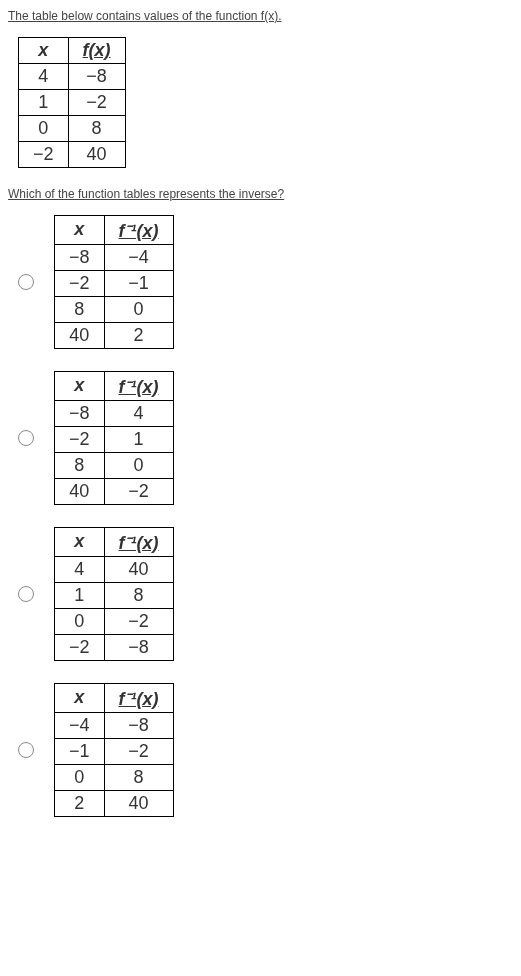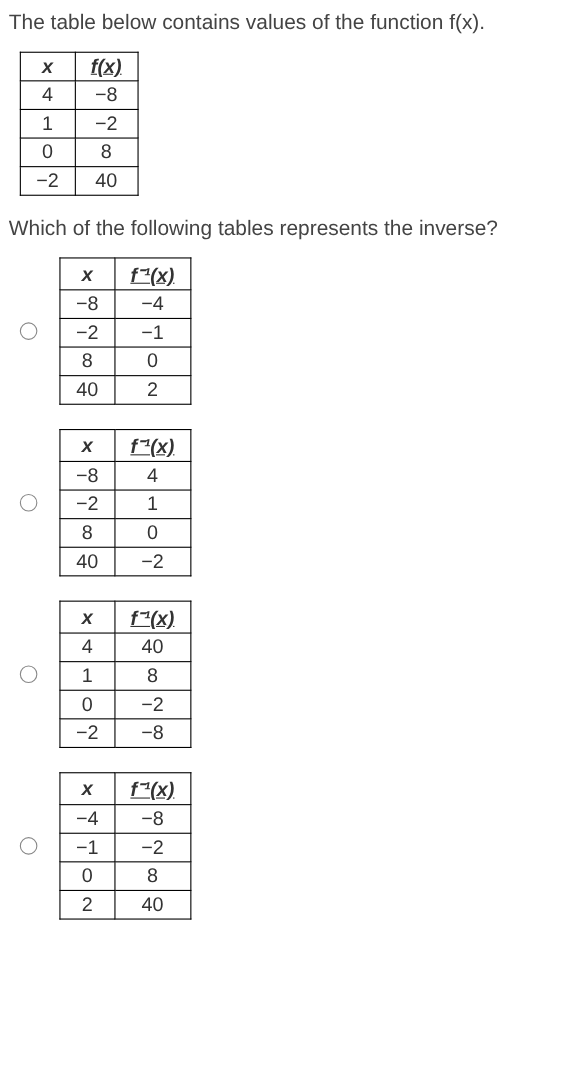--- a/index.html
+++ b/index.html
@@ -8,24 +8,25 @@
       box-sizing: border-box;
     }
     body {
       font-family: Arial, sans-serif;
       font-size: 16px;
       color: #333;
       padding: 8px;
       width: 521px;
     }
     .question-text {
-      font-size: 19px;
+      font-size: 12px;
       color: #444;
       margin-bottom: 12px;
       line-height: 1.4;
+      text-decoration: underline;
     }
     .data-table {
       border-collapse: collapse;
       margin-bottom: 18px;
       margin-left: 10px;
     }
     .data-table th,
     .data-table td {
       border: 1.5px solid #000;
       padding: 2px 14px;
@@ -83,21 +84,21 @@
         <td>0</td>
         <td>8</td>
       </tr>
   <tr>
         <td>−2</td>
         <td>40</td>
       </tr>
 </tbody>
   </table>
 
-<p class="question-text">Which of the following tables represents the inverse?</p>
+<p class="question-text">Which of the function tables represents the inverse?</p>
 
 <div class="option-row">
   <div class="radio-btn"></div>
   <table class="data-table" style="margin:0;">
     <tbody>
         <tr>
       <th class="x-header">x</th>
       <th class="fx-header inverse-header">f⁻¹(x)</th>
     </tr>
     <tr>

